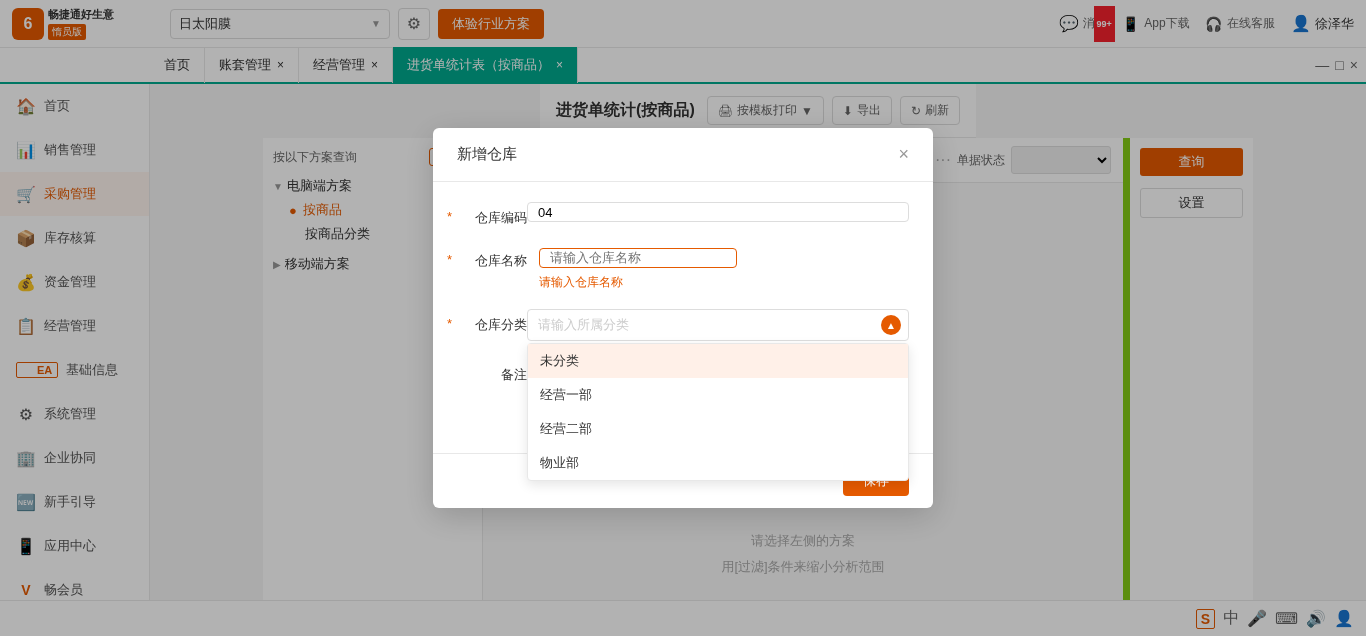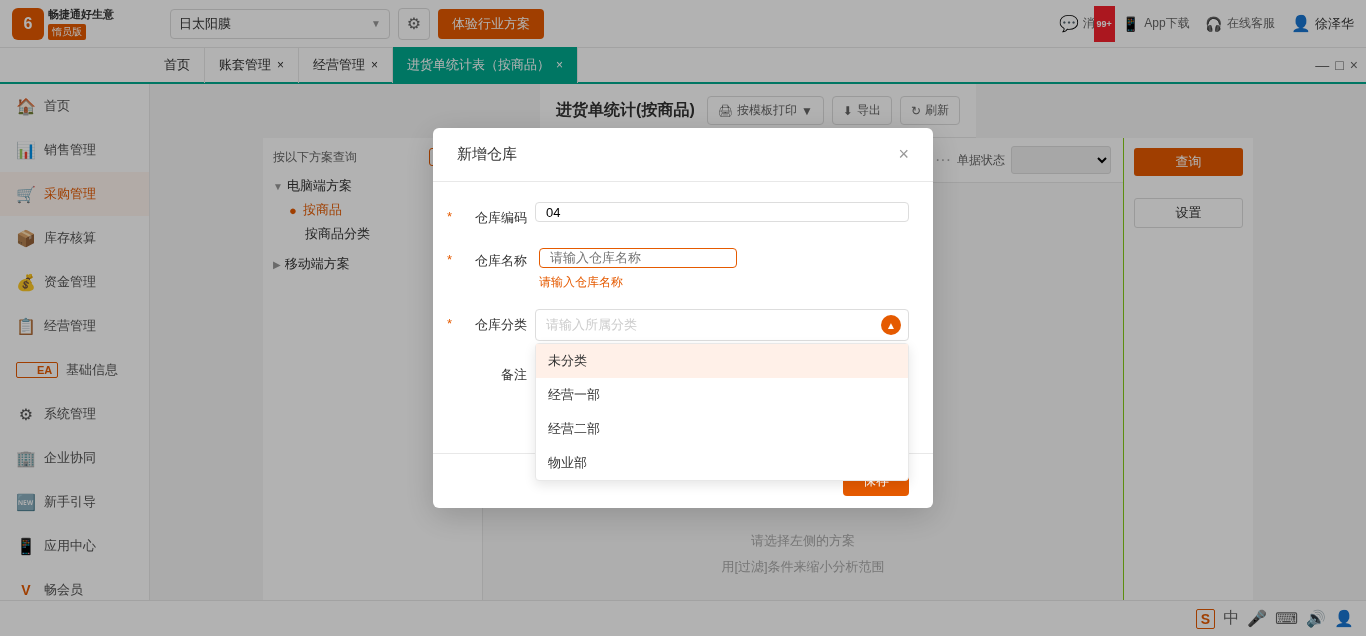--- a/index.html
+++ b/index.html
@@ -113,21 +113,21 @@
       position: relative;
     }
     .modal-header {
       display: flex; align-items: center; justify-content: space-between;
       padding: 16px 24px; border-bottom: 1px solid #e8e8e8; font-size: 15px;
       font-weight: 500; color: #333;
     }
     .modal-close { cursor: pointer; color: #999; font-size: 18px; }
     .modal-body { padding: 20px 24px; }
     .form-row {
-      display: flex; align-items: flex-start; margin-bottom: 18px; gap: 8px;
+      display: flex; align-items: flex-start; margin-bottom: 18px; gap: 0;
     }
     .form-label {
       min-width: 70px; text-align: right; color: #333; font-size: 13px;
       padding-top: 7px; position: relative;
     }
     .form-label.required::before {
       content: '*'; color: #e55a00; position: absolute; left: -10px;
     }
     .form-input {
       flex: 1; height: 20px; border: 1px solid #ddd; border-radius: 4px;
@@ -193,22 +193,22 @@
     }
     .btn-settings {
       background: #fff; color: #333; border: 1px solid #ddd; border-radius: 3px;
       padding: 5px 16px; font-size: 13px; cursor: pointer;
     }
     .page-left {
       width: 220px; background: #fff; border-right: 1px solid #e8e8e8;
       padding: 10px; flex-shrink: 0;
     }
     .page-right {
-      width: 130px; background: #fff; border-left: 1px solid #84cc16;
-      padding: 10px; display: flex; flex-direction: column; gap: 22px;
+      width: 130px; background: #fff; border-left: 7px solid #84cc16;
+      padding: 10px; display: flex; flex-direction: column; gap: 12px;
     }
 
     .filter-section {
       display: flex; align-items: center; padding: 8px 12px;
       background: #fff; border-bottom: 1px solid #e8e8e8; gap: 6px; flex-wrap: wrap;
     }
 
     .dotdot { color: #aaa; font-size: 16px; }
 
     .scheme-header {

